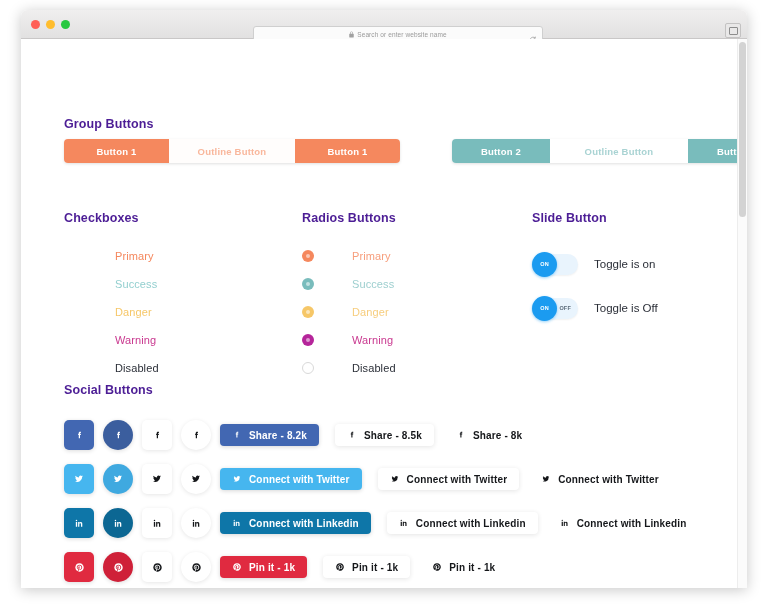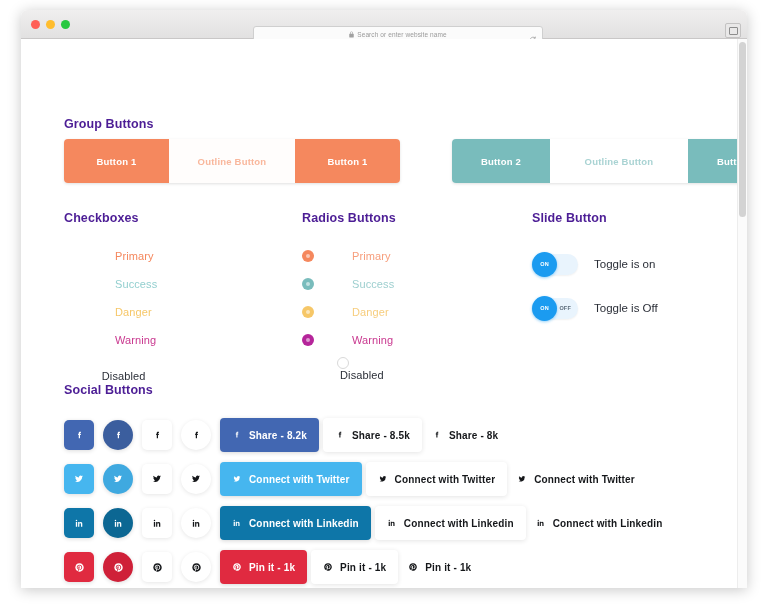--- a/index.html
+++ b/index.html
@@ -114,21 +114,21 @@
     display: flex;
     gap: 52px;
   }
   .btn-group {
     display: flex;
     border-radius: 4px;
     overflow: hidden;
     box-shadow: 0 1px 3px rgba(0,0,0,0.12);
   }
   .gbtn {
-    height: 44px;
+    height: 24px;
     display: flex; align-items: center; justify-content: center;
     font-size: 9.5px;
     font-weight: 600;
     letter-spacing: 0.2px;
     cursor: pointer;
     border: none;
     white-space: nowrap;
   }
   .gbtn.solid-orange { background: #f5885e; color: #ffffff; width: 105px; }
   .gbtn.outline-orange { background: #fffdfc; color: #f9b79c; width: 126px; }
@@ -142,21 +142,21 @@
   .col-radios { left: 238px; }
   .col-slide { left: 468px; }
 
   .opt-list { margin-top: 20px; }
   .opt-row {
     display: flex; align-items: center;
     height: 22px;
     margin-bottom: 6px;
     cursor: pointer;
   }
-  .opt-row:last-child { margin-bottom: 16px; flex-direction: column; }
+  .opt-row:last-child { margin-bottom: 16px; }
 
   .cb-box {
     width: 13px; height: 13px;
     border-radius: 2px;
     background: #ffffff;
     margin-right: 12px;
     flex: none;
   }
   .radio-dot {
     width: 12px; height: 12px;
@@ -249,25 +249,25 @@
   .circ-icon { border-radius: 50%; }
   .sq-icon.filled svg, .circ-icon.filled svg { fill: #ffffff; }
   .sq-icon.plain, .circ-icon.plain {
     background: #ffffff;
     box-shadow: 0 1px 4px rgba(0,0,0,0.10);
   }
   .sq-icon.plain svg, .circ-icon.plain svg { fill: #15171a; }
   .sq-icon.filled, .circ-icon.filled { box-shadow: 0 1px 4px rgba(0,0,0,0.14); }
 
   .share-btn {
-    height: 34px;
+    height: 22px;
     border-radius: 4px;
     display: flex; align-items: center;
     padding: 0 12px;
-    margin-right: 4px;
+    margin-right: 16px;
     font-size: 10px;
     font-weight: 700;
     letter-spacing: 0.15px;
     white-space: nowrap;
     cursor: pointer;
     flex: none;
   }
   .share-btn.solid { color: #ffffff; box-shadow: 0 1px 4px rgba(0,0,0,0.16); }
   .share-btn.solid svg { fill: #ffffff; }
   .share-btn.white {

